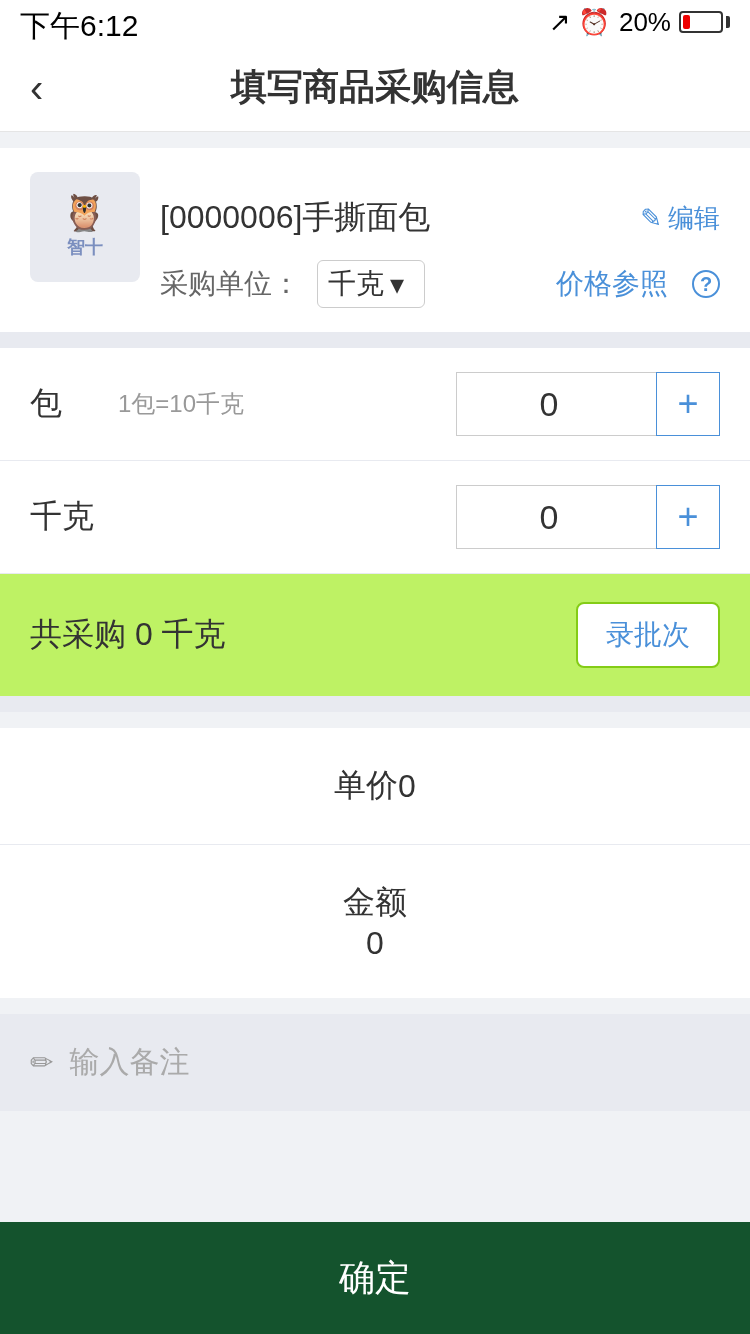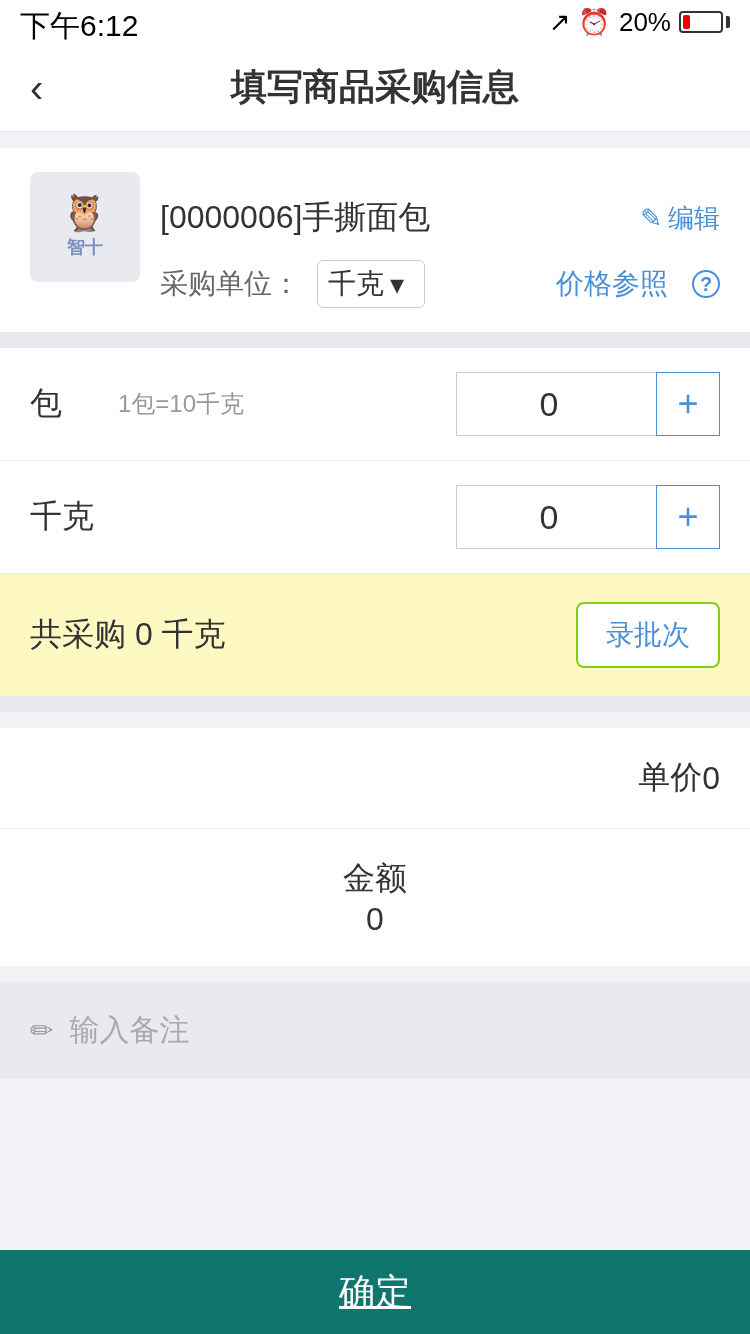--- a/index.html
+++ b/index.html
@@ -217,21 +217,21 @@
       color: #4a90d9;
       font-weight: 300;
     }
 
     
     .summary-row {
       display: flex;
       align-items: center;
       justify-content: space-between;
       padding: 28px 30px;
-      background: #fef9c3;
+      background: #bef264;
     }
     .summary-text {
       font-size: 32px;
       color: #333;
     }
     .batch-btn {
       border: 2px solid #84cc16;
       border-radius: 8px;
       padding: 12px 28px;
       font-size: 28px;
@@ -241,22 +241,22 @@
     }
 
     
     .price-section {
       background: #fff;
       margin-top: 16px;
     }
     .price-row {
       display: flex;
       align-items: center;
-      justify-content: flex-end;
-      padding: 28px 30px;
+      justify-content: center;
+      padding: 36px 30px;
       border-bottom: 1px solid #e8eaf0;
     }
     .price-row:last-child {
       border-bottom: none;
       flex-direction: column;
     }
     .price-label {
       font-size: 32px;
       color: #333;
     }
@@ -288,30 +288,29 @@
     .main-content {
       padding-bottom: 120px;
     }
 
     
     .confirm-btn {
       position: fixed;
       bottom: 0;
       left: 0;
       width: 750px;
-      height: 84px;
-      background: #0f766e;
+      height: 112px;
+      background: #14532d;
       display: flex;
       align-items: center;
       justify-content: center;
       font-size: 36px;
       color: #fff;
       cursor: pointer;
       font-weight: 500;
-      text-decoration: underline;
     }
 
     
     .info-circle {
       width: 28px;
       height: 28px;
       border-radius: 50%;
       border: 2px solid #4a90d9;
       display: inline-flex;
       align-items: center;

